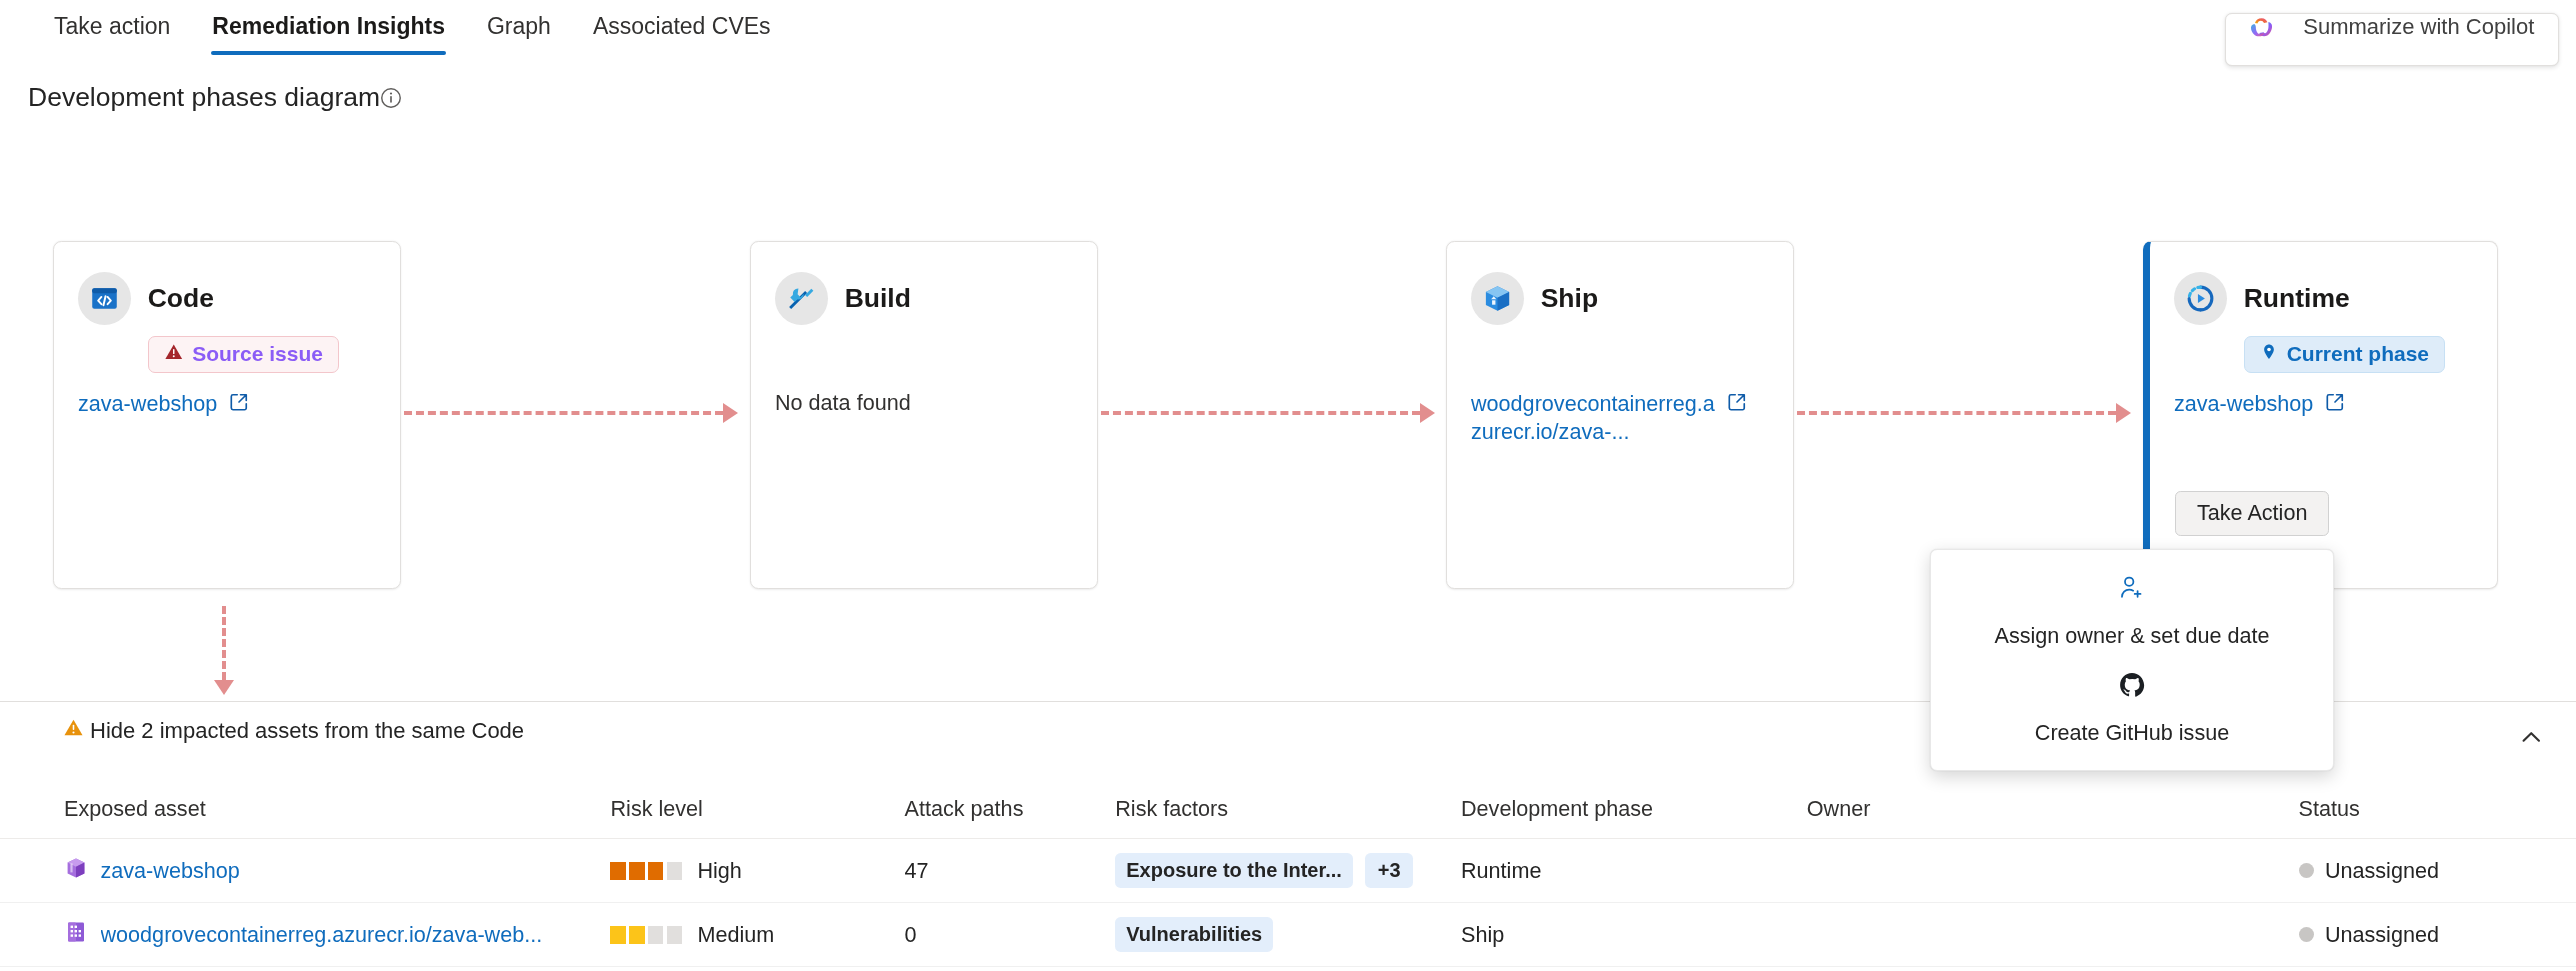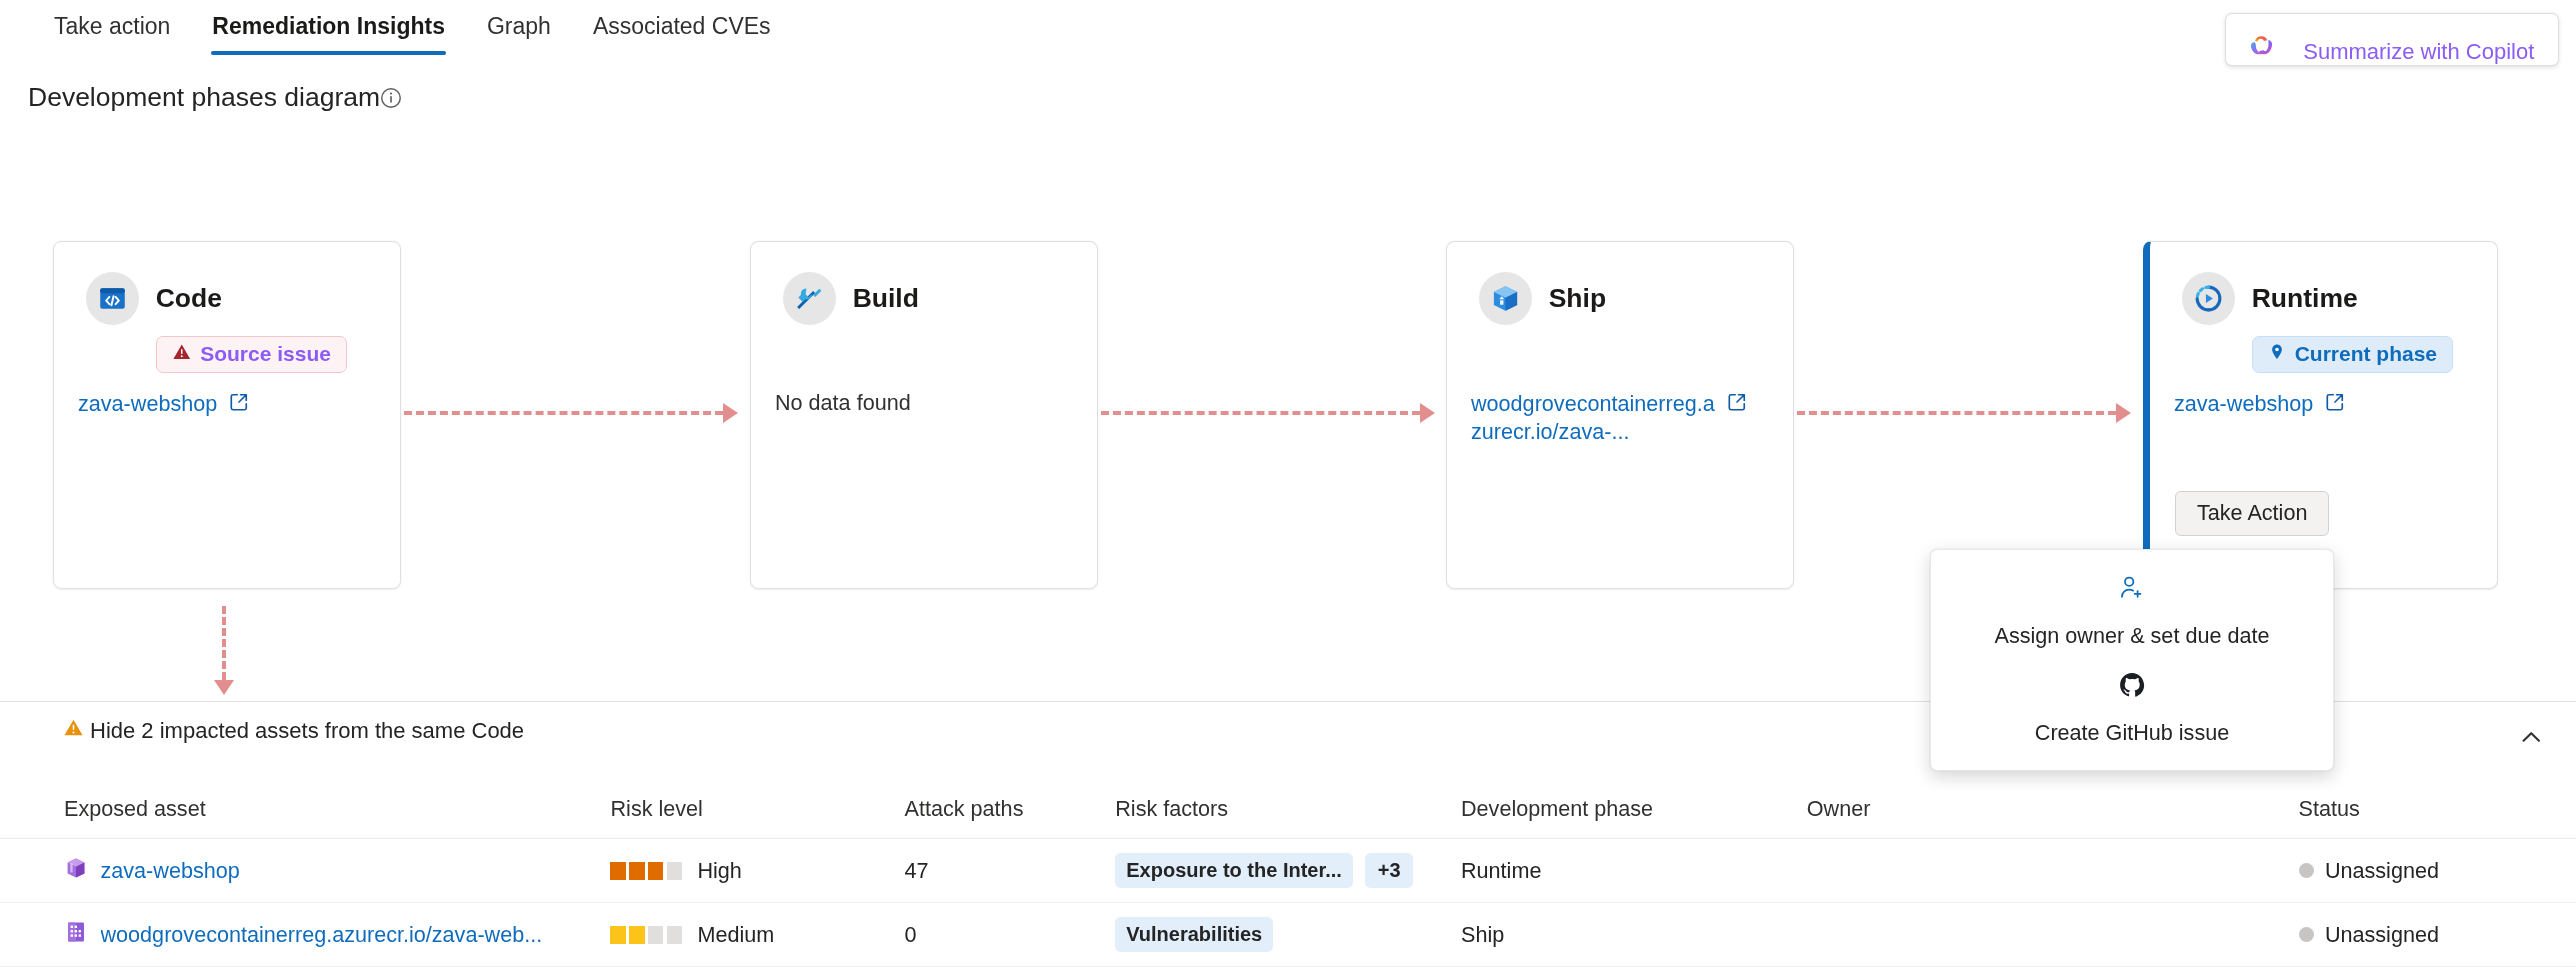--- a/index.html
+++ b/index.html
@@ -44,29 +44,29 @@
     background: #0f6cbd;
     border-radius: 2.1px;
   }
 
   
   .copilot-btn {
     position: absolute;
     right: 16.7px; top: 12.5px;
     height: 53px;
     display: flex;
-    align-items: flex-end;
+    align-items: flex-start;
     gap: 27px;
     padding: 0 24px;
     background: #ffffff;
     border: 0.7px solid #e1dfdd;
     border-radius: 7px;
     box-shadow: 0 1.4px 4.2px rgba(0,0,0,0.10), 0 0 1.4px rgba(0,0,0,0.08);
     font-size: 22px;
-    color: #8b5cf6;
+    color: #404040;
     cursor: pointer;
     white-space: nowrap;
   }
 
   
   .section-title-row {
     position: absolute;
     left: 28px; top: 82px;
     display: flex;
     align-items: center;
@@ -92,21 +92,21 @@
   }
   .phase-card {
     position: absolute;
     top: 11px;
     width: 348px;
     height: 348px;
     background: #ffffff;
     border: 0.7px solid #e1dfdd;
     border-radius: 8.4px;
     box-shadow: 0 0.7px 2.1px rgba(0,0,0,0.08);
-    padding: 24px 24px 0 32px;
+    padding: 24px 24px 0 24px;
   }
   .phase-card.current {
     border-left: 7px solid #0f6cbd;
   }
   .card-head {
     display: flex;
     align-items: center;
     gap: 16.7px;
     margin-top: 5.6px;
   }

